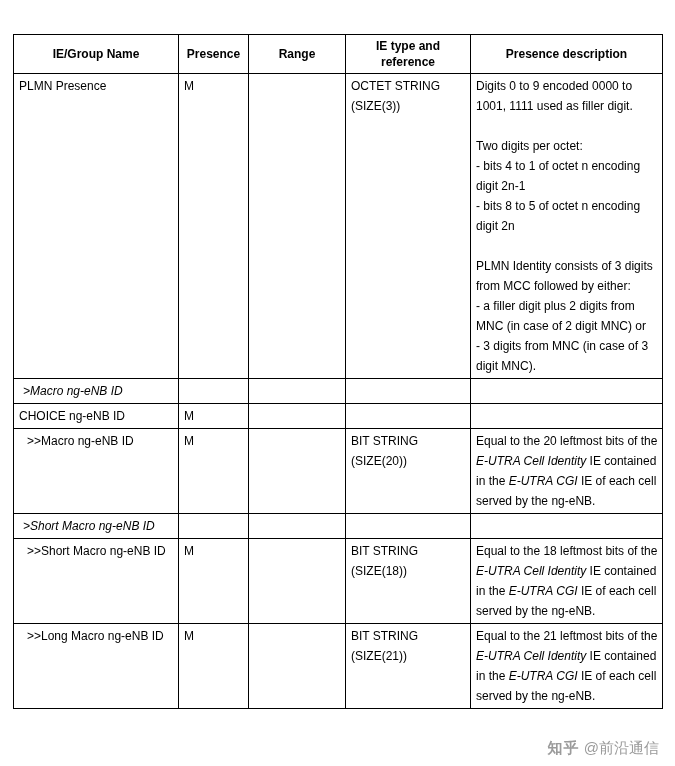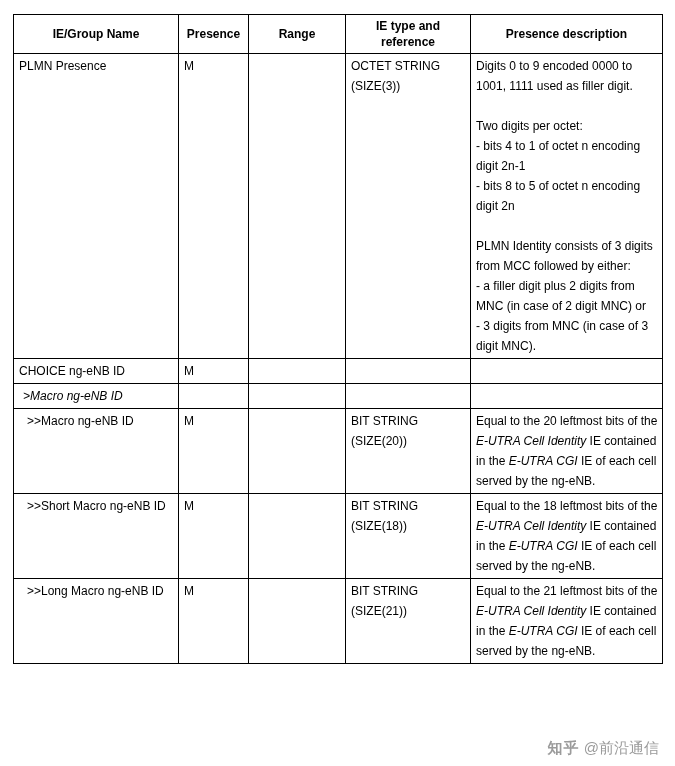--- a/index.html
+++ b/index.html
@@ -11,20 +11,21 @@
     position: relative;
     color: #000;
   }
   .page { position: absolute; left: 13px; top: 14px; }
 
   table.spec-table {
     border-collapse: collapse;
     table-layout: fixed;
     width: 649px;
     background: #fff;
+    margin-top: 20px;
   }
   .spec-table th, .spec-table td {
     border: 1px solid #000;
     vertical-align: top;
     font-size: 12px;
     line-height: 20px;
     padding: 2px 4px 2px 5px;
     overflow: hidden;
     word-wrap: break-word;
   }
@@ -91,41 +92,48 @@
             <div class="para"><span>Two digits per octet:</span></div>
             <div class="para"><span>- bits 4 to 1 of octet n encoding digit 2n-1</span></div>
             <div class="para"><span>- bits 8 to 5 of octet n encoding digit 2n</span></div>
             <div class="para">&nbsp;</div>
             <div class="para"><span>PLMN Identity consists of 3 digits from MCC followed by either:</span></div>
             <div class="para"><span>- a filler digit plus 2 digits from MNC (in case of 2 digit MNC) or</span></div>
             <div class="para"><span>- 3 digits from MNC (in case of 3 digit MNC).</span></div>
           </td>
         </tr>
         <tr>
-          <td class="col-name" style="padding-left: 5px;">CHOICE ng-eNB ID</td>
-          <td class="col-presence">M</td>
+          <td class="col-name it" style="padding-left: 9px;">&gt;Macro ng-eNB ID</td>
+          <td class="col-presence"></td>
           <td class="col-range"></td>
           <td class="col-type"></td>
           <td class="col-sem"></td>
         </tr>
         <tr>
-          <td class="col-name it" style="padding-left: 9px;">&gt;Macro ng-eNB ID</td>
-          <td class="col-presence"></td>
+          <td class="col-name" style="padding-left: 5px;">CHOICE ng-eNB ID</td>
+          <td class="col-presence">M</td>
           <td class="col-range"></td>
           <td class="col-type"></td>
           <td class="col-sem"></td>
         </tr>
         <tr>
           <td class="col-name" style="padding-left: 13px;">&gt;&gt;Macro ng-eNB ID</td>
           <td class="col-presence">M</td>
           <td class="col-range"></td>
           <td class="col-type">BIT STRING (SIZE(20))</td>
           <td class="col-sem">
             <div class="para"><span>Equal to the 20 leftmost bits of the </span><span class="it">E-UTRA Cell Identity</span><span> IE contained in the </span><span class="it">E-UTRA CGI</span><span> IE of each cell served by the ng-eNB.</span></div>
           </td>
+        </tr>
+        <tr>
+          <td class="col-name it" style="padding-left: 9px;">&gt;Short Macro ng-eNB ID</td>
+          <td class="col-presence"></td>
+          <td class="col-range"></td>
+          <td class="col-type"></td>
+          <td class="col-sem"></td>
         </tr>
         <tr>
           <td class="col-name" style="padding-left: 13px;">&gt;&gt;Short Macro ng-eNB ID</td>
           <td class="col-presence">M</td>
           <td class="col-range"></td>
           <td class="col-type">BIT STRING (SIZE(18))</td>
           <td class="col-sem">
             <div class="para"><span>Equal to the 18 leftmost bits of the </span><span class="it">E-UTRA Cell Identity</span><span> IE contained in the </span><span class="it">E-UTRA CGI</span><span> IE of each cell served by the ng-eNB.</span></div>
           </td>
         </tr>

